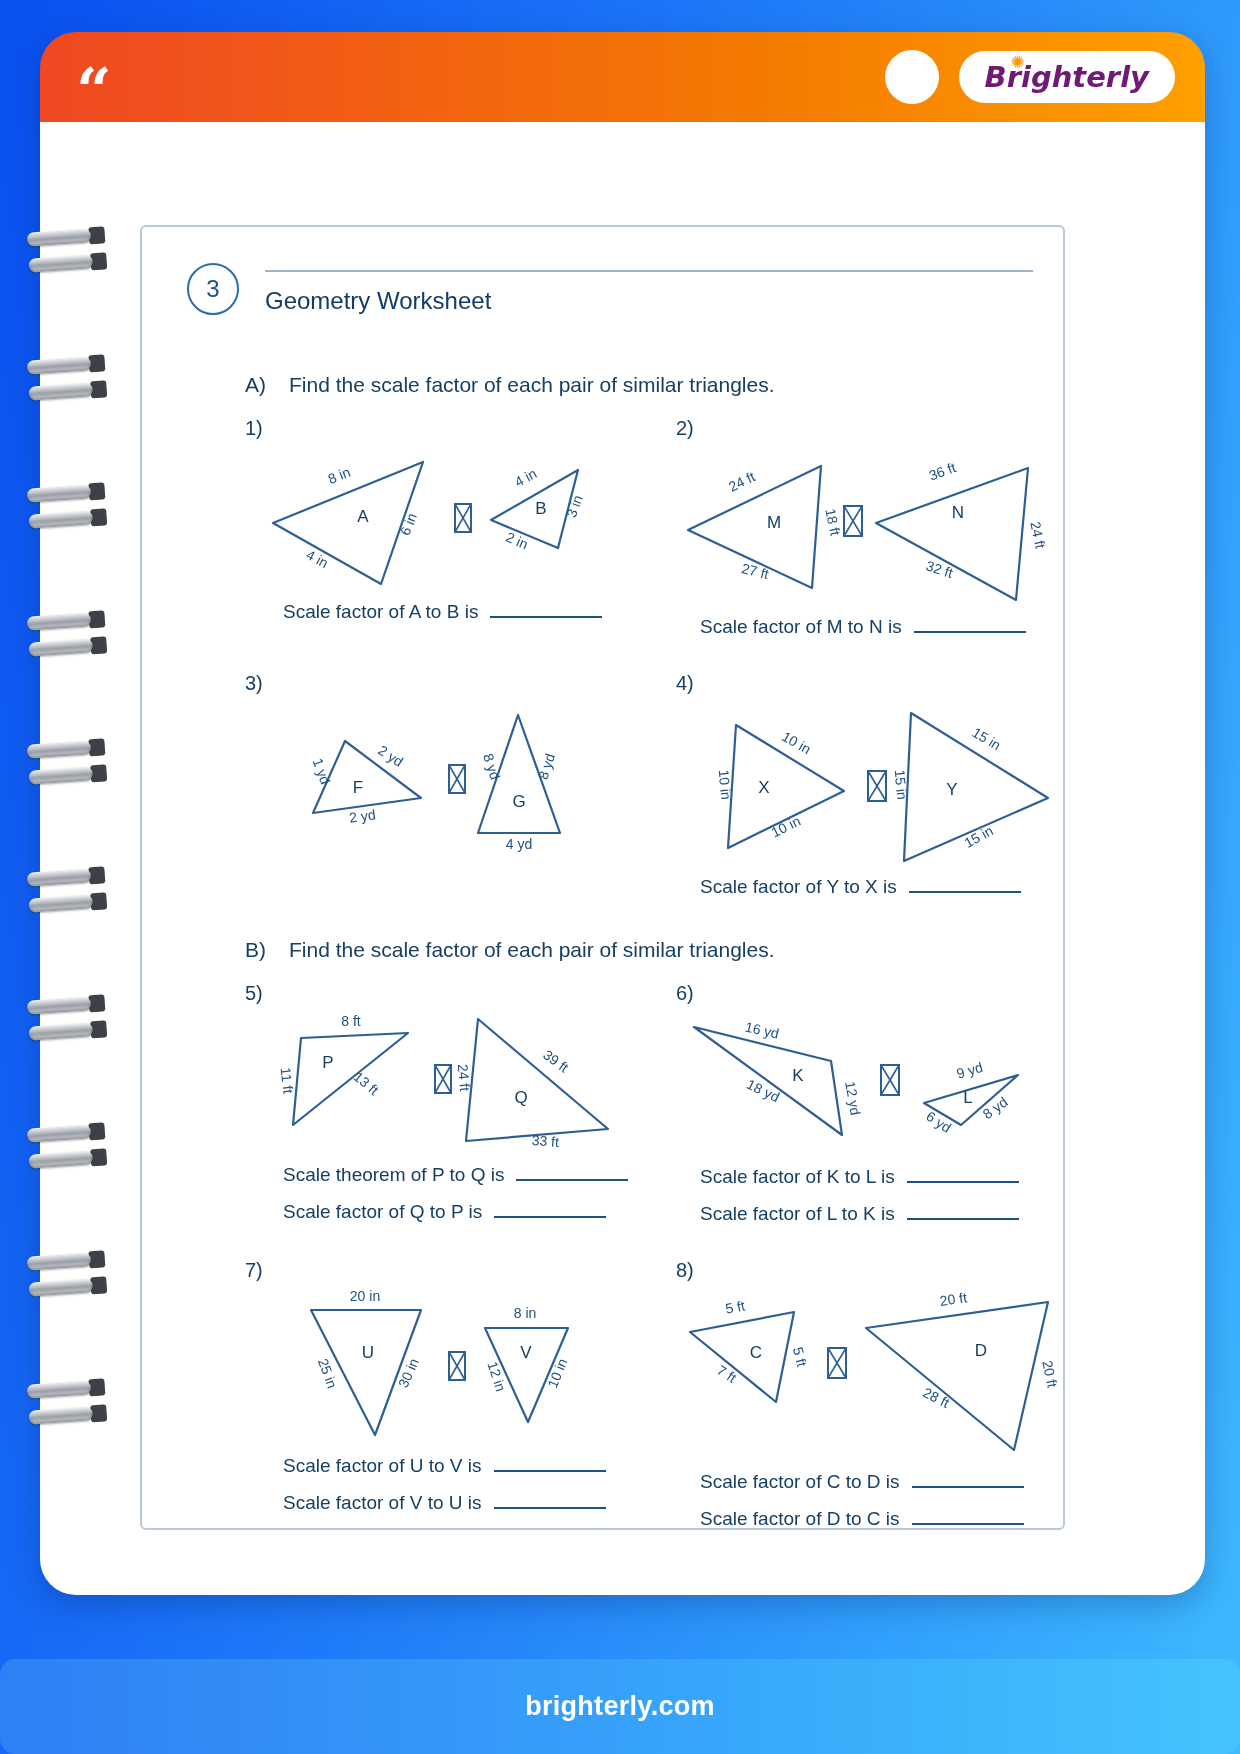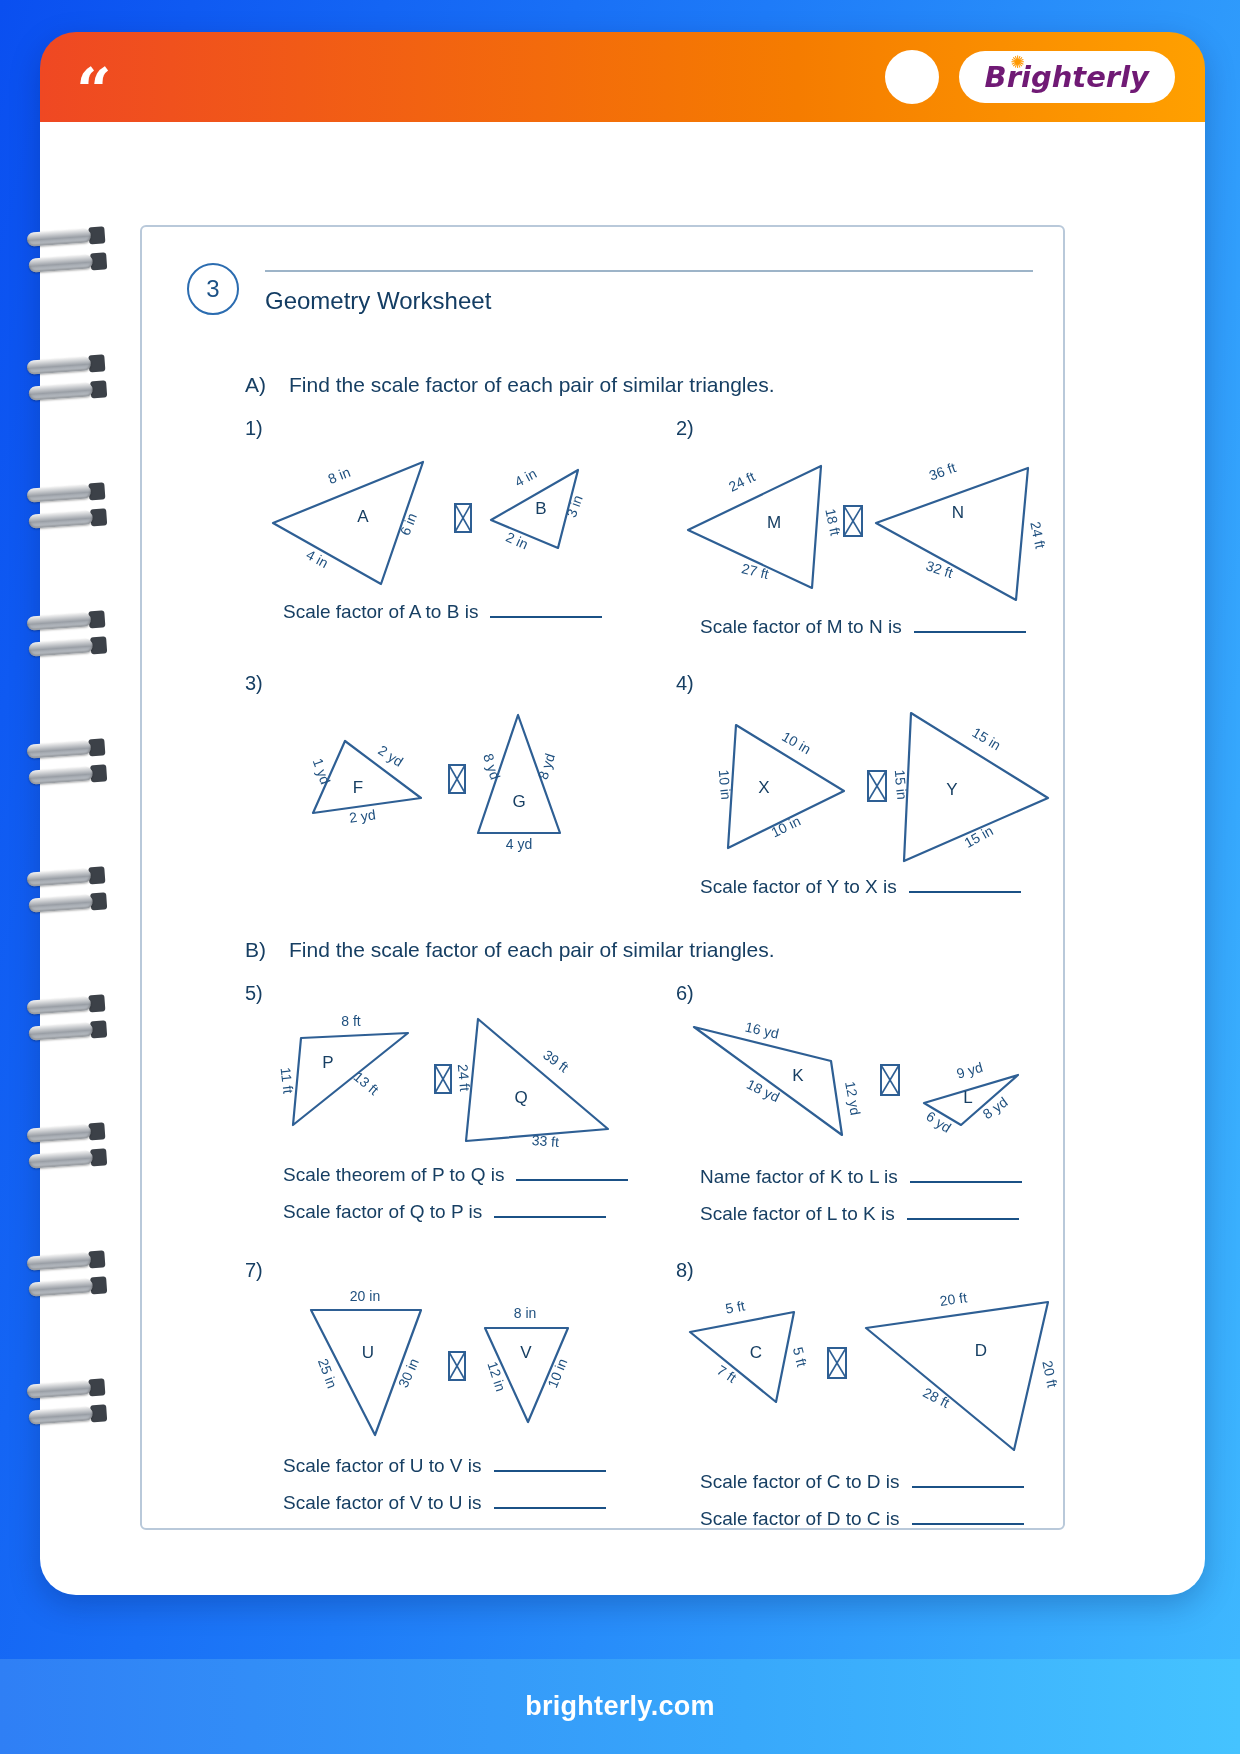--- a/index.html
+++ b/index.html
@@ -49,21 +49,21 @@
   .ans-line{width:112px;border-bottom:2px solid #1b5186;height:16px;}
   svg text{font-family:"Liberation Sans",sans-serif;}
   .spiral{position:absolute;left:28px;width:80px;height:46px;transform:rotate(-4deg);z-index:5;}
   .spiral .hole{position:absolute;right:2px;width:16px;height:17px;background:#3c4148;border-radius:3px;}
   .spiral .bar{position:absolute;left:0;width:64px;height:14px;border-radius:7px;
     background:linear-gradient(180deg,#f2f2f2,#9a9fa6 55%,#cfd4da);
     box-shadow:inset 0 -2px 2px rgba(0,0,0,.25),0 1px 2px rgba(0,0,0,.3);}
   .footer{position:absolute;left:0;bottom:0;width:1240px;height:95px;
     background:linear-gradient(90deg,#2f7ff5,#38a8fb 60%,#45c3ff);
     display:flex;align-items:center;justify-content:center;
-    color:#fff;font-size:27px;font-weight:bold;letter-spacing:.3px;}
+    color:#fff;font-size:27px;font-weight:bold;letter-spacing:.3px;border-radius:15px;}
 </style>
 </head>
 <body>
 
 <div class="card">
   <div class="header">
     <span class="quote">“</span>
     <span class="header-right">
       <span class="header-circle"></span>
       <span class="logo-pill">
@@ -230,21 +230,21 @@
                     <text fill="#1f507f" font-size="14" text-anchor="middle" transform="translate(295,62) rotate(-16)">9 yd</text>
                     <text fill="#1f507f" font-size="14" text-anchor="middle" transform="translate(260,113) rotate(33)">6 yd</text>
                     <text fill="#1f507f" font-size="14" text-anchor="middle" transform="translate(322,99) rotate(-36)">8 yd</text>
                   </g>
                   <g>
                     <rect x="205" y="52" width="18" height="30" fill="none" stroke="#2e5f94" stroke-width="2"></rect>
                     <line x1="205" y1="52" x2="223" y2="82" stroke="#2e5f94" stroke-width="1.6"></line>
                     <line x1="223" y1="52" x2="205" y2="82" stroke="#2e5f94" stroke-width="1.6"></line>
                   </g>
                 </svg><div class="ans-row">
-                  <span>Name factor of K to L is</span>
+                  <span>Scale factor of K to L is</span>
                   <div class="ans-line"></div>
                 </div><div class="ans-row">
                   <span>Scale factor of L to K is</span>
                   <div class="ans-line"></div>
                 </div></div>
               <div class="p-cell left"><div class="pnum">7)</div><svg width="360" height="152" viewBox="0 0 360 152">
                   <g>
                     <polygon points="48,20 158,20 112,145" fill="none" stroke="#2e5f94" stroke-width="2.2" stroke-linejoin="round"></polygon>
                     <text x="105" y="68" fill="#173f63" font-size="17" text-anchor="middle">U</text>
                     <text fill="#1f507f" font-size="14" text-anchor="middle" transform="translate(102,11) rotate(0)">20 in</text>

